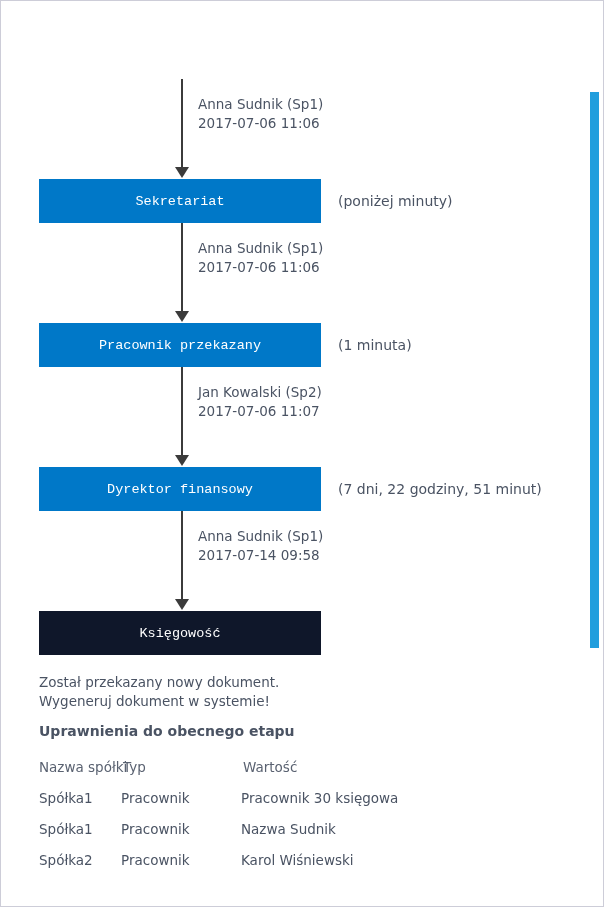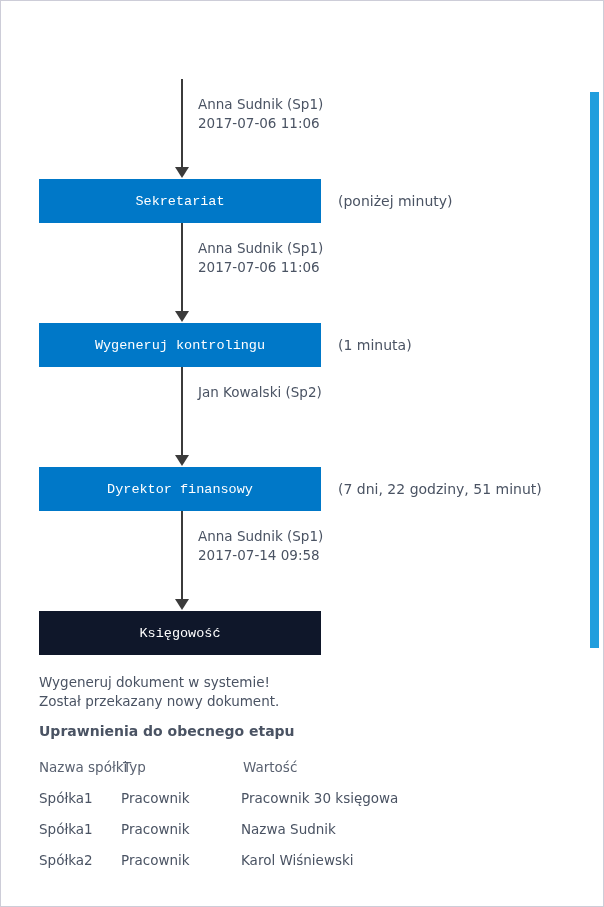--- a/index.html
+++ b/index.html
@@ -236,31 +236,32 @@
     <div class="flow-step">
       <div class="connector">
         <div class="conn-line"></div>
         <div class="conn-arrow"></div>
         <div class="conn-meta">
           <div>Anna Sudnik (Sp1)</div>
           <div>2017-07-06 11:06</div>
         </div>
       </div>
       <div class="node-row">
-        <div class="node-box">Wygeneruj kontrolingu</div>
+        <div class="node-box">Pracownik przekazany</div>
         <div class="node-duration">(1 minuta)</div>
       </div>
     </div>
 
     <div class="flow-step">
       <div class="connector">
         <div class="conn-line"></div>
         <div class="conn-arrow"></div>
         <div class="conn-meta">
           <div>Jan Kowalski (Sp2)</div>
+          <div>2017-07-06 11:07</div>
         </div>
       </div>
       <div class="node-row">
         <div class="node-box">Dyrektor finansowy</div>
         <div class="node-duration">(7 dni, 22 godziny, 51 minut)</div>
       </div>
     </div>
 
     <div class="flow-step">
       <div class="connector">
@@ -275,22 +276,22 @@
         <div class="node-box accent-orange">Księgowość</div>
         <div class="node-duration"></div>
       </div>
     </div>
 
   </div>
 
   <div class="below">
 
     <div class="status-note">
+      <div>Został przekazany nowy dokument.</div>
       <div>Wygeneruj dokument w systemie!</div>
-      <div>Został przekazany nowy dokument.</div>
     </div>
 
     <div class="perm-title">Uprawnienia do obecnego etapu</div>
 
     <table class="perm-table">
       <colgroup>
         <col class="c0">
           <col class="c1">
           <col class="c2">
       </colgroup>

